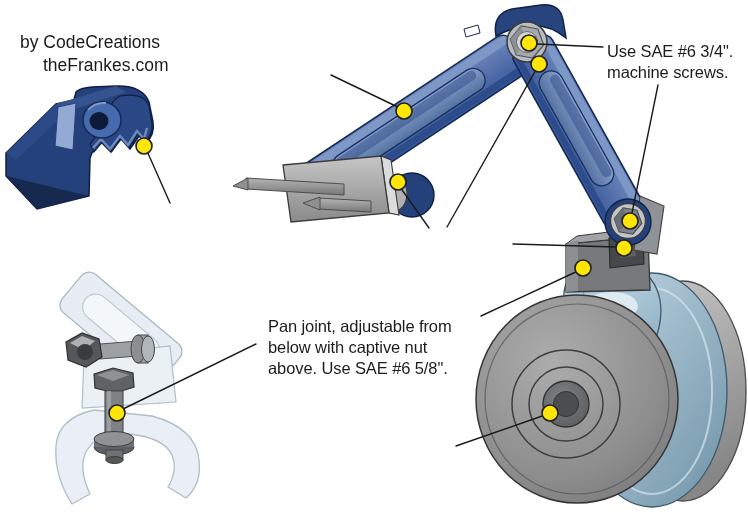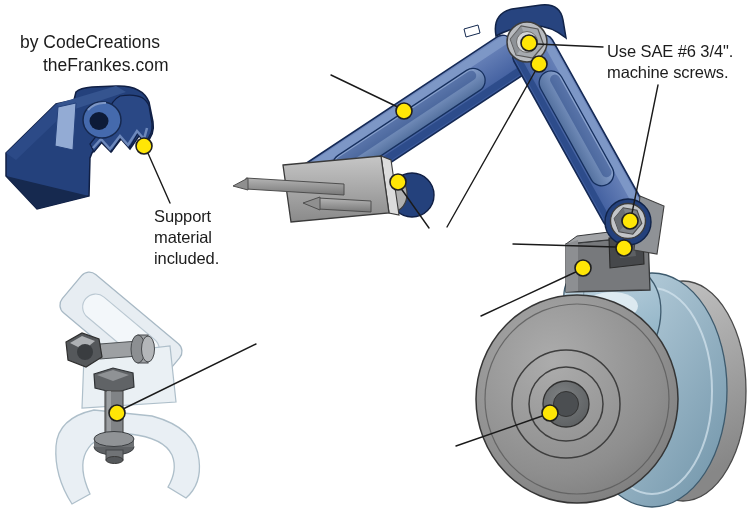--- a/index.html
+++ b/index.html
@@ -188,16 +188,16 @@
     <circle cx="117" cy="413" r="8" fill="#ffe606"></circle>
     <circle cx="550" cy="413" r="8" fill="#ffe606"></circle>
   </g>
 </svg>
 
   <div class="credit" style="left:20px;top:22px;margin-top:10px;">by CodeCreations</div>
   <div class="credit" style="left:43px;top:55px;">theFrankes.com</div>
 
   <div class="label" style="left:607px;top:41px;">Use SAE #6 3/4".
 machine screws.</div>
-  <div class="label" style="left:154px;top:206px;">Support
-material
-included.</div>
+  <div class="label" style="left:268px;top:316px;">Pan joint, adjustable from
+below with captive nut
+above. Use SAE #6 5/8".</div>
 </div>
 
 </body></html>

